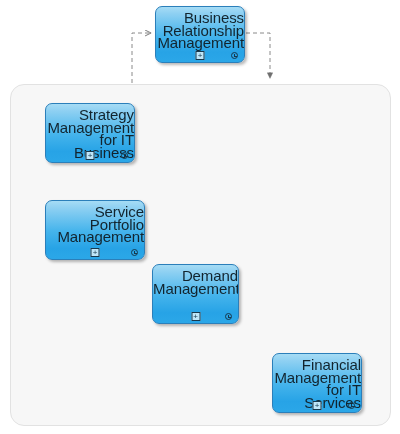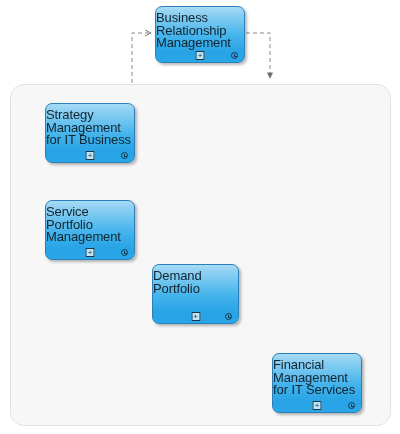--- a/index.html
+++ b/index.html
@@ -36,23 +36,23 @@
     box-shadow: 2px 2px 3px rgba(0,0,0,0.28);
     display: flex;
     flex-direction: column;
     align-items: center;
     justify-content: flex-start;
     padding-top: 5px;
     overflow: hidden;
   }
   .node-label {
     color: #12242e;
-    font-size: 13px;
+    font-size: 15px;
     line-height: 12.5px;
-    text-align: left;
+    text-align: right;
     font-weight: normal;
     letter-spacing: -0.1px;
     white-space: pre-line;
     width: 100%;
   }
   .node-footer {
     position: absolute;
     left: 0; right: 0; bottom: 2px;
     height: 13px;
   }
@@ -152,32 +152,32 @@
   <div class="node" style="left:45px; top:103px; width:90px; height:60px;">
     <div class="node-label">Strategy
 Management
 for IT Business</div>
     <div class="node-footer">
       <div class="expand-icon">+</div>
       <div class="clock-icon"></div>
     </div>
   </div>
 
-  <div class="node" style="left:45px; top:200px; width:90px; height:60px;">
+  <div class="node" style="left:45px; top:200px; width:100px; height:60px;">
     <div class="node-label">Service Portfolio
 Management</div>
     <div class="node-footer">
       <div class="expand-icon">+</div>
       <div class="clock-icon"></div>
     </div>
   </div>
 
   <div class="node" style="left:152px; top:264px; width:87px; height:60px;">
     <div class="node-label">Demand
-Portfolio</div>
+Management</div>
     <div class="node-footer">
       <div class="expand-icon">+</div>
       <div class="clock-icon"></div>
     </div>
   </div>
 
   <div class="node" style="left:272px; top:325px; width:90px; height:60px;margin-top:28px;">
     <div class="node-label">Financial
 Management
 for IT Services</div>

